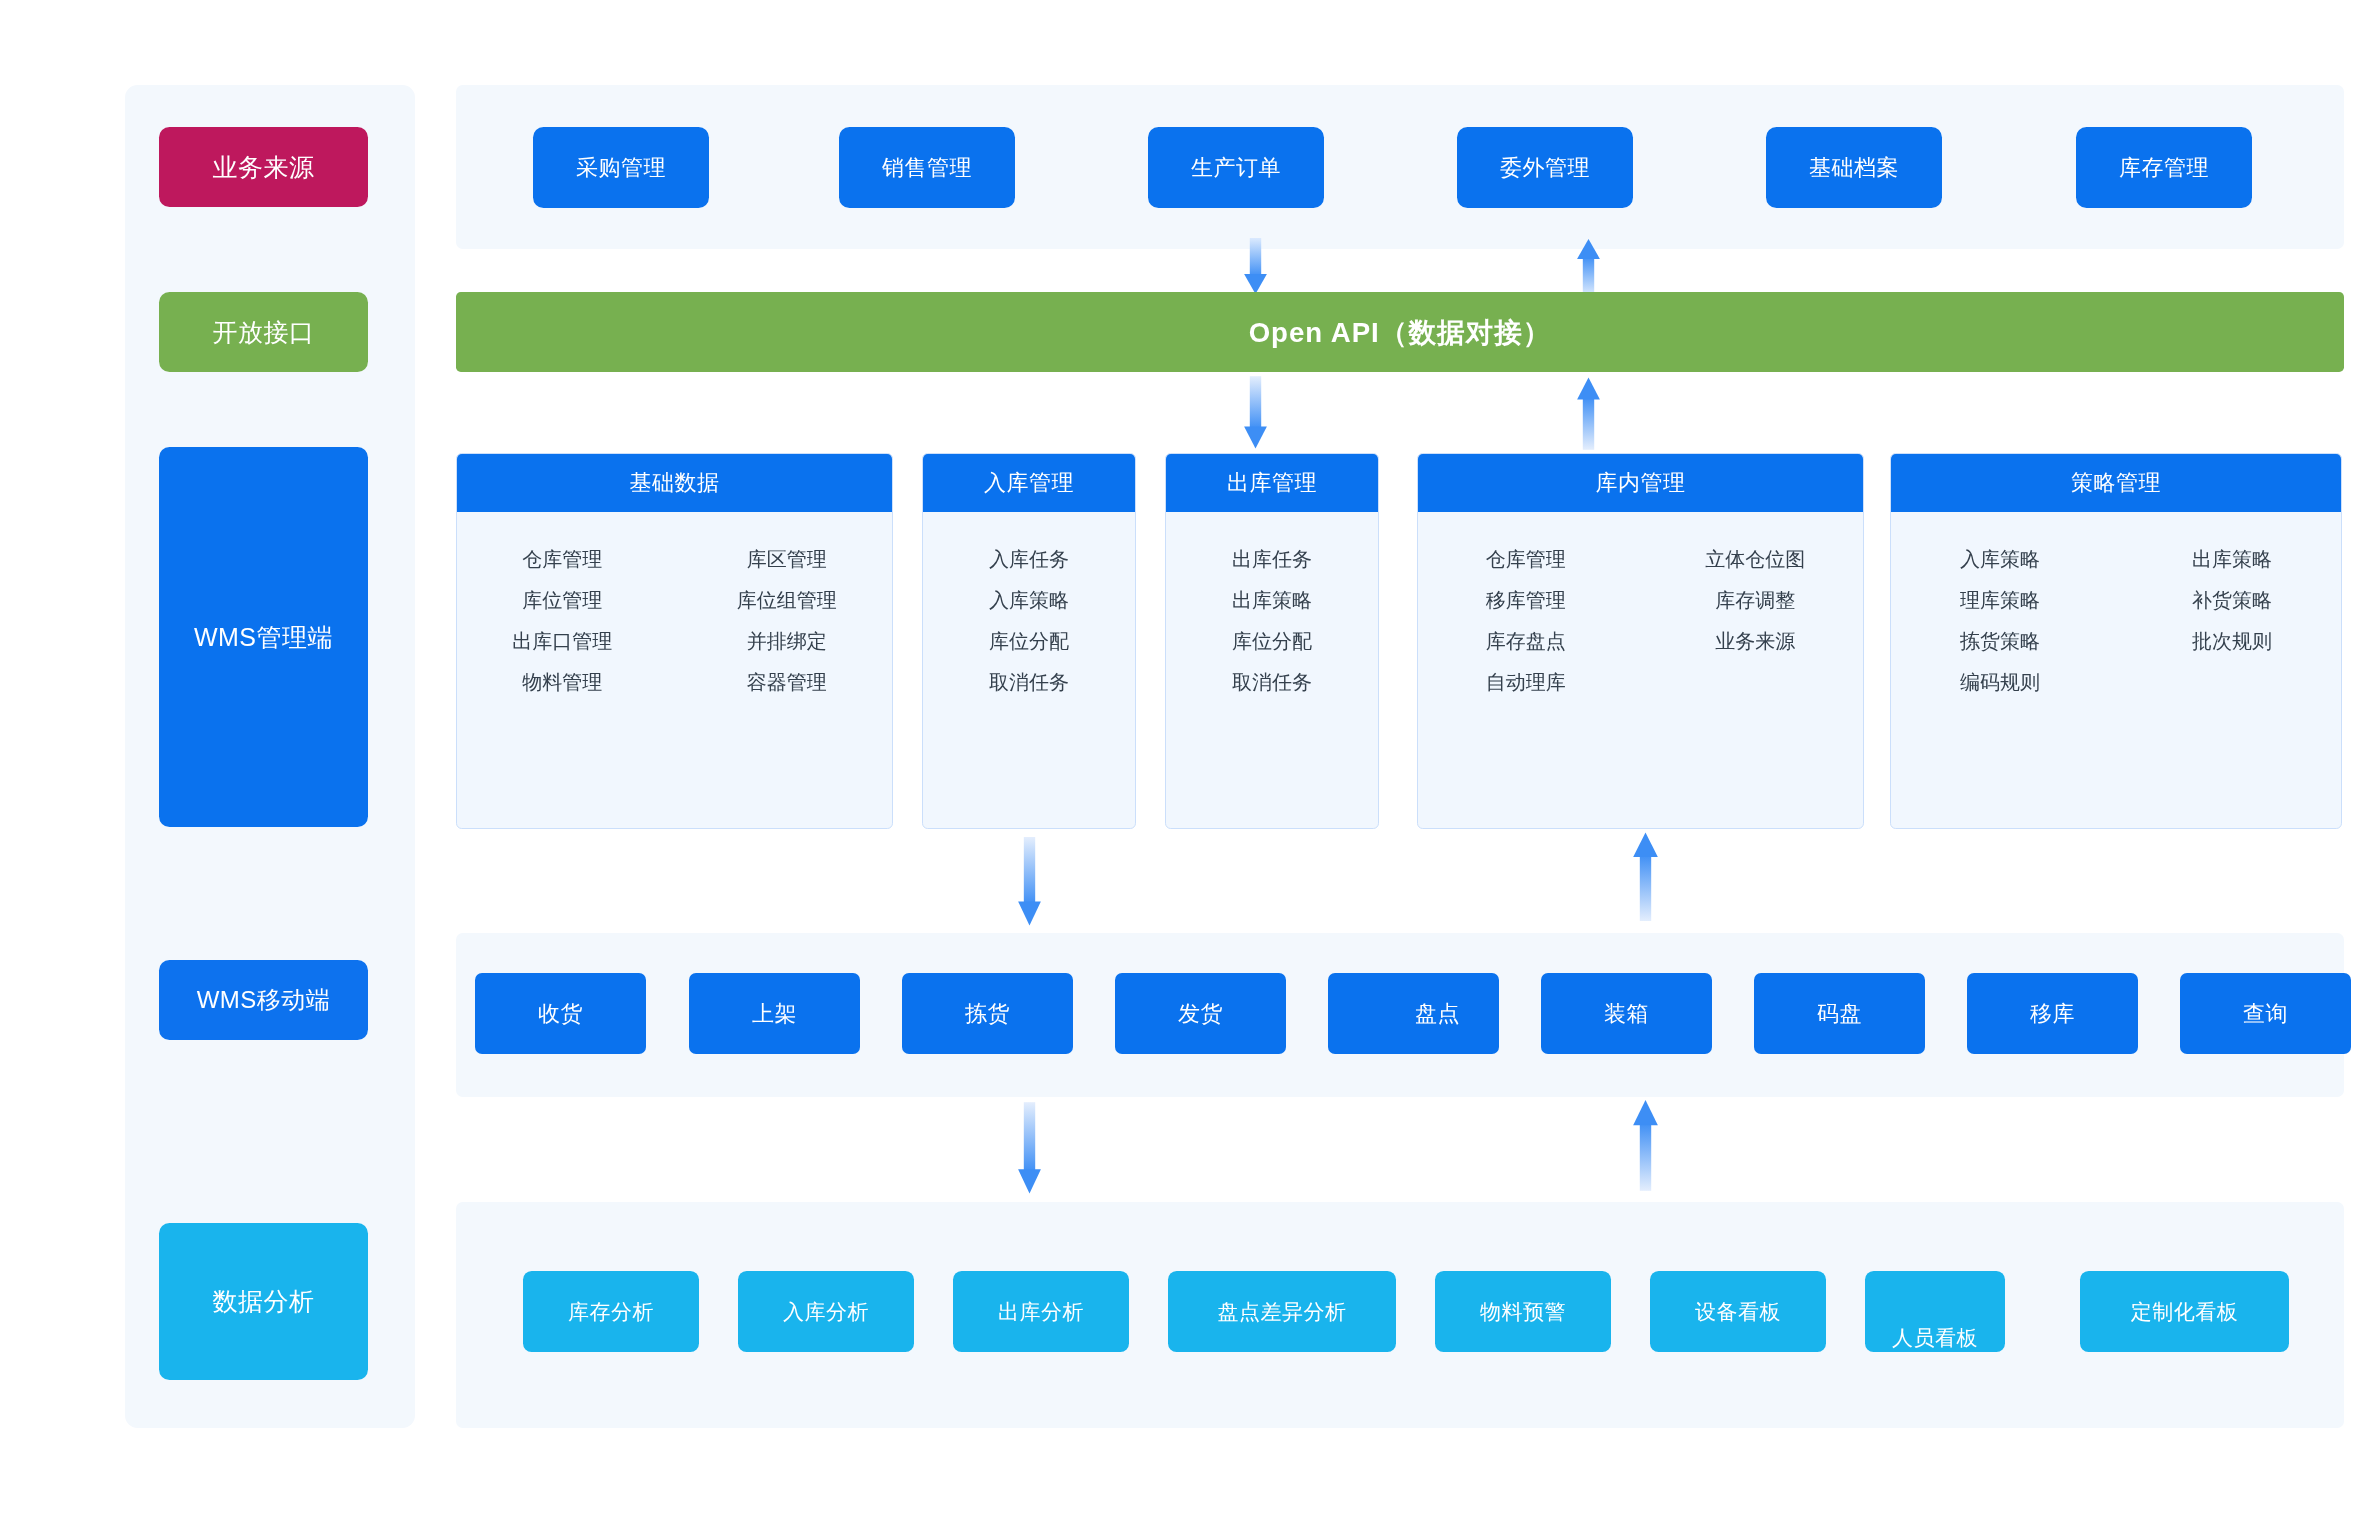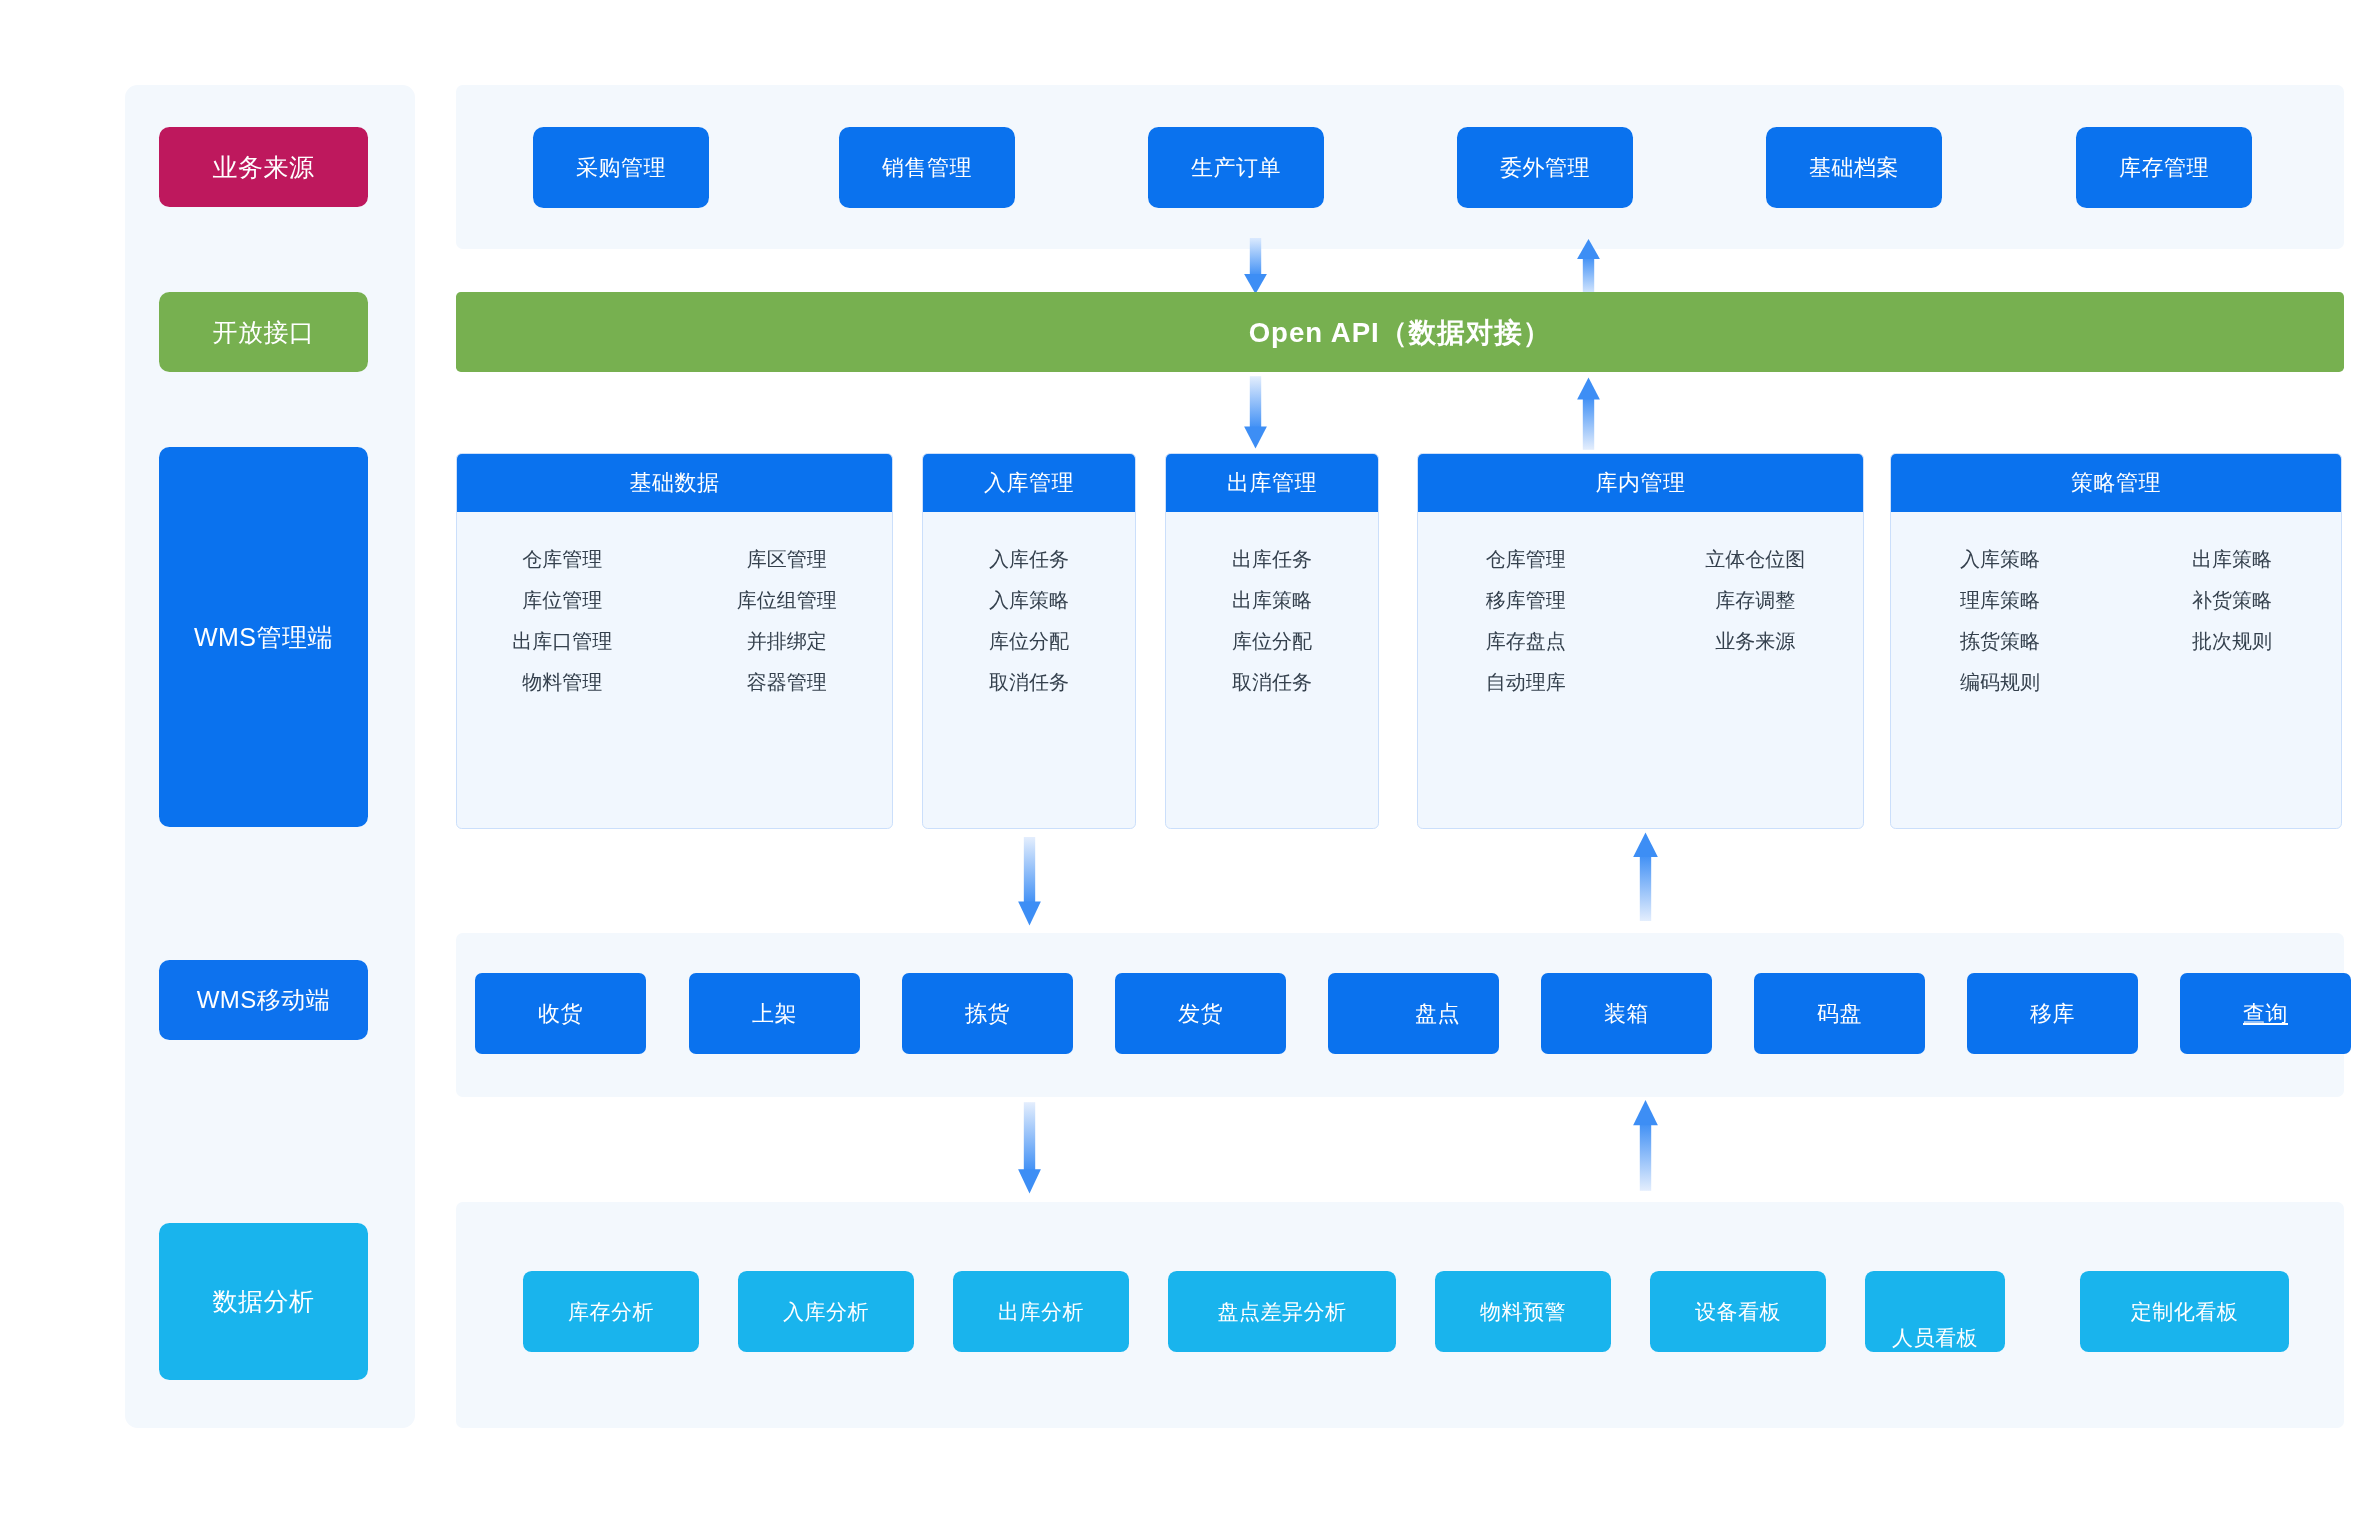--- a/index.html
+++ b/index.html
@@ -332,21 +332,21 @@
   </div>
   <div class="mob-btn" style="left:1541px;width:171px;">
     <span>装箱</span>
   </div>
   <div class="mob-btn" style="left:1754px;width:171px;">
     <span>码盘</span>
   </div>
   <div class="mob-btn" style="left:1967px;width:171px;">
     <span>移库</span>
   </div>
-  <div class="mob-btn" style="left:2180px;width:171px;text-decoration:underline;">
+  <div class="mob-btn" style="left:2180px;width:171px;">
     <span>查询</span>
   </div>
 
   <svg class="arrow" style="left:1001px;top:1102px;" width="57" height="93" viewBox="0 0 120 195">
     <defs>
       <linearGradient id="gdown4" x1="0" y1="0" x2="0" y2="1">
         <stop offset="0%" stop-color="#e4eefd"></stop>
           <stop offset="100%" stop-color="#3d8ef5"></stop>
       </linearGradient>
     </defs>

